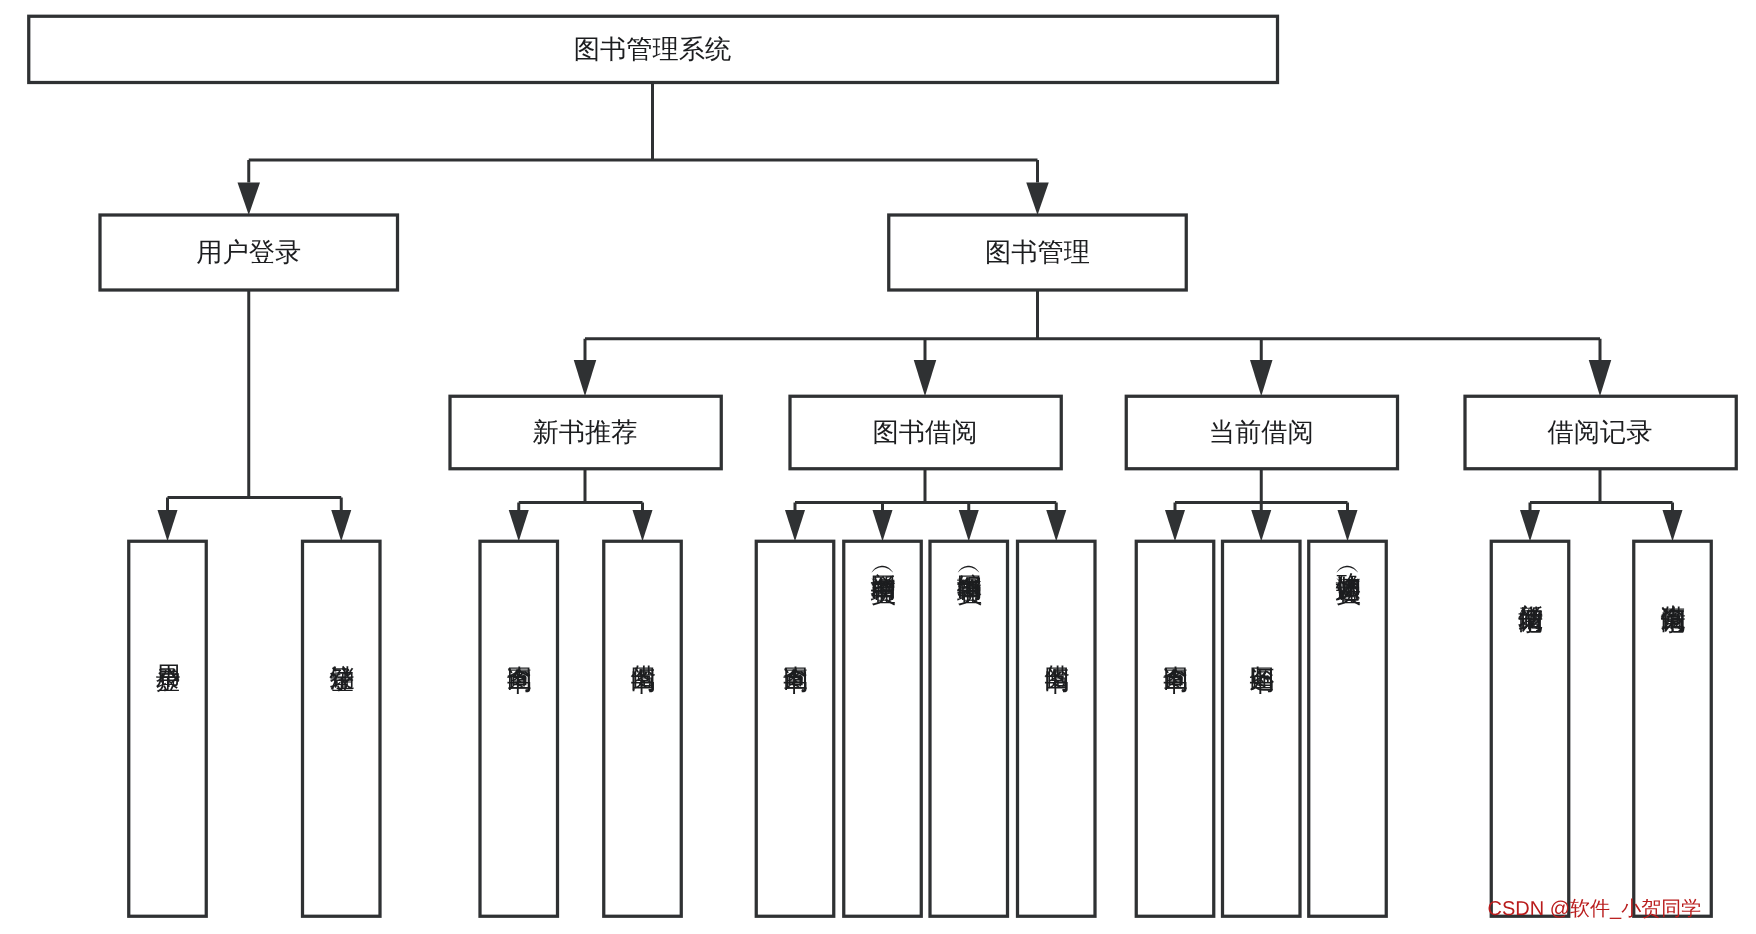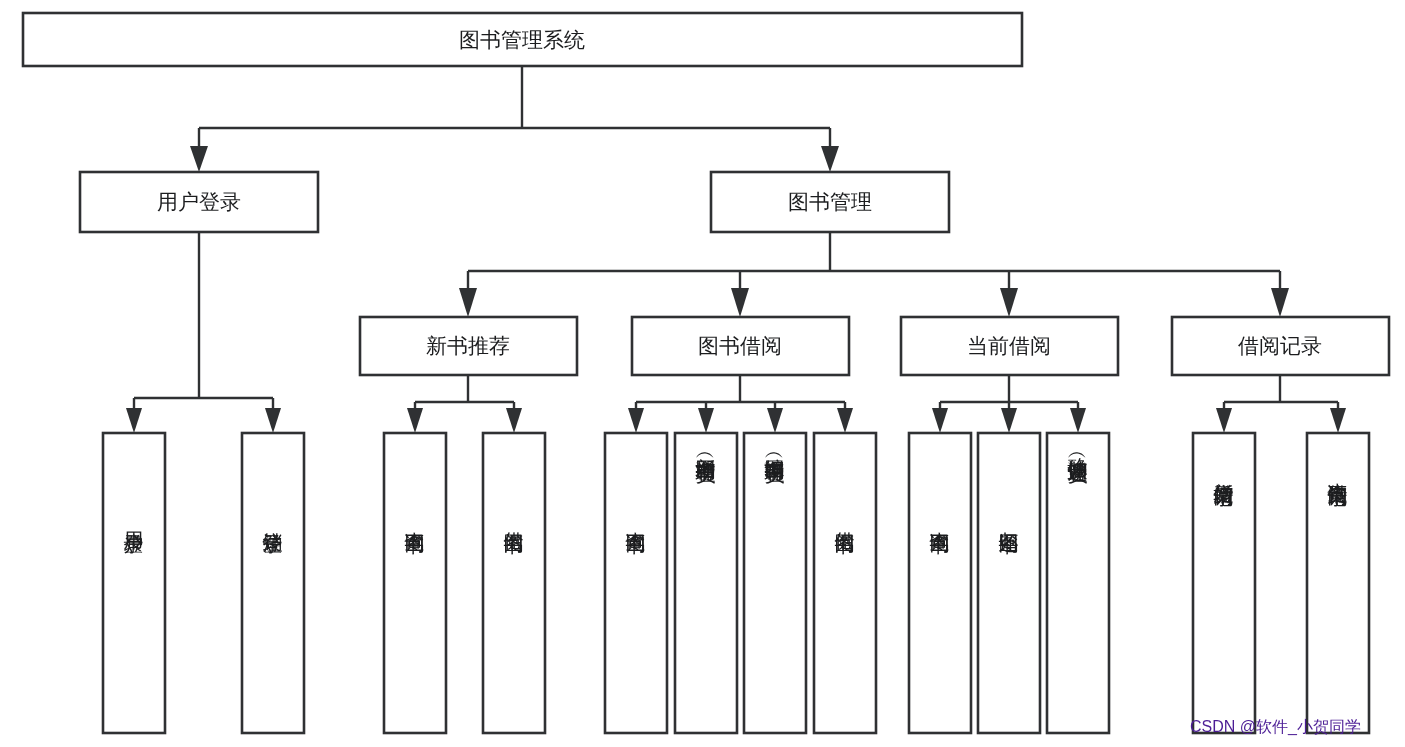--- a/index.html
+++ b/index.html
@@ -53,21 +53,21 @@
     font-size: 20px;
     fill: #1c1d1f;
     text-anchor: middle;
     writing-mode: vertical-rl;
     letter-spacing: 1px;
   }
   .watermark-text {
     position: absolute;
     font-family: "Liberation Sans", "DejaVu Sans", sans-serif;
     font-size: 16px;
-    color: #4c1d95;
+    color: #b91c1c;
     white-space: nowrap;
     user-select: none;
   }
 </style>
 </head>
 <body>
 
 <div id="diagram-root">
 
   <svg class="diagram-canvas" viewBox="0 0 1405 747">

